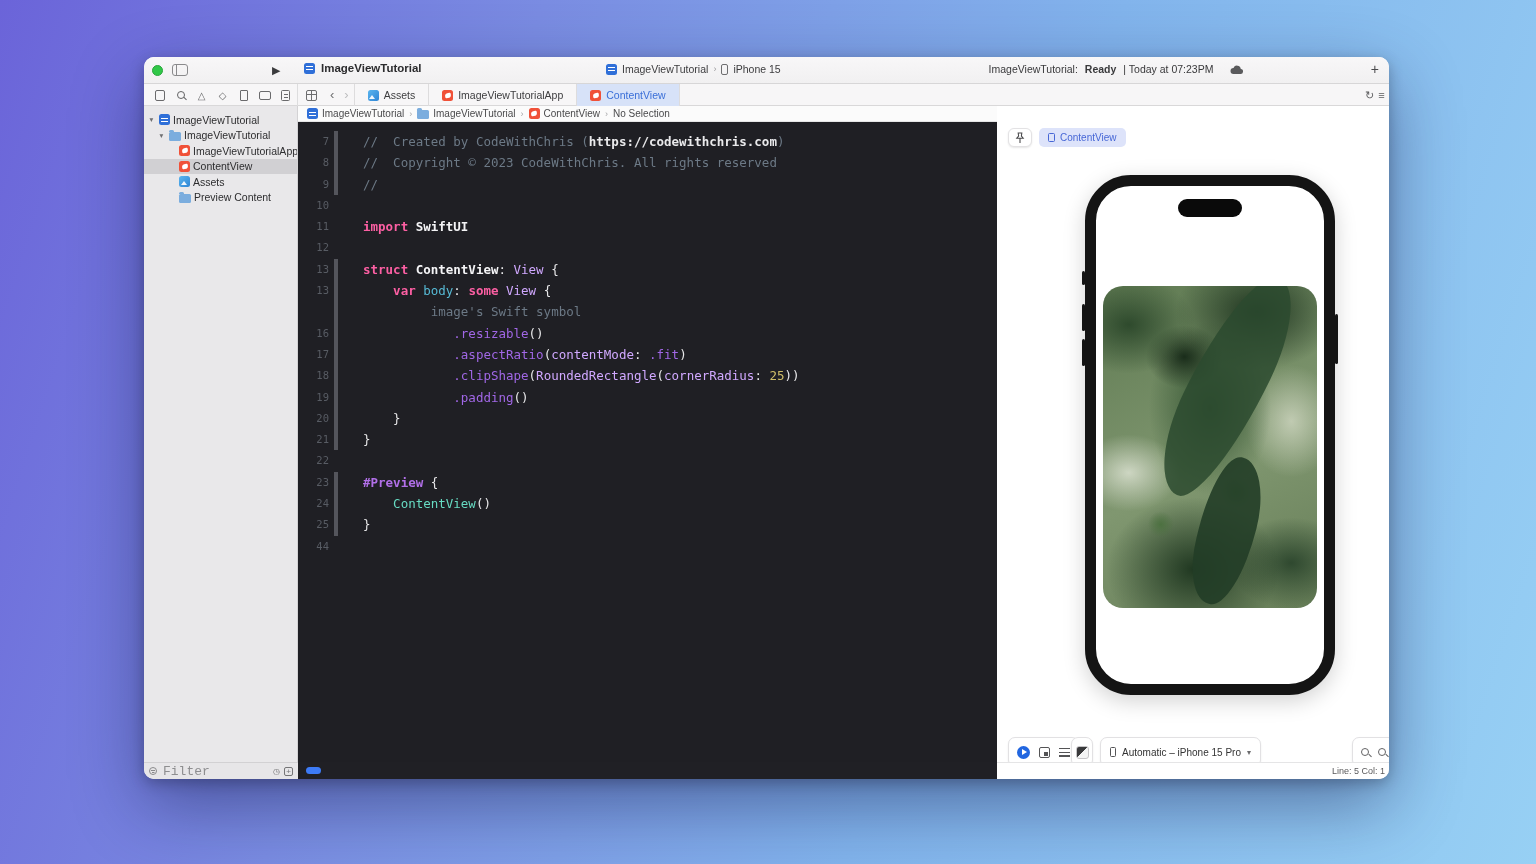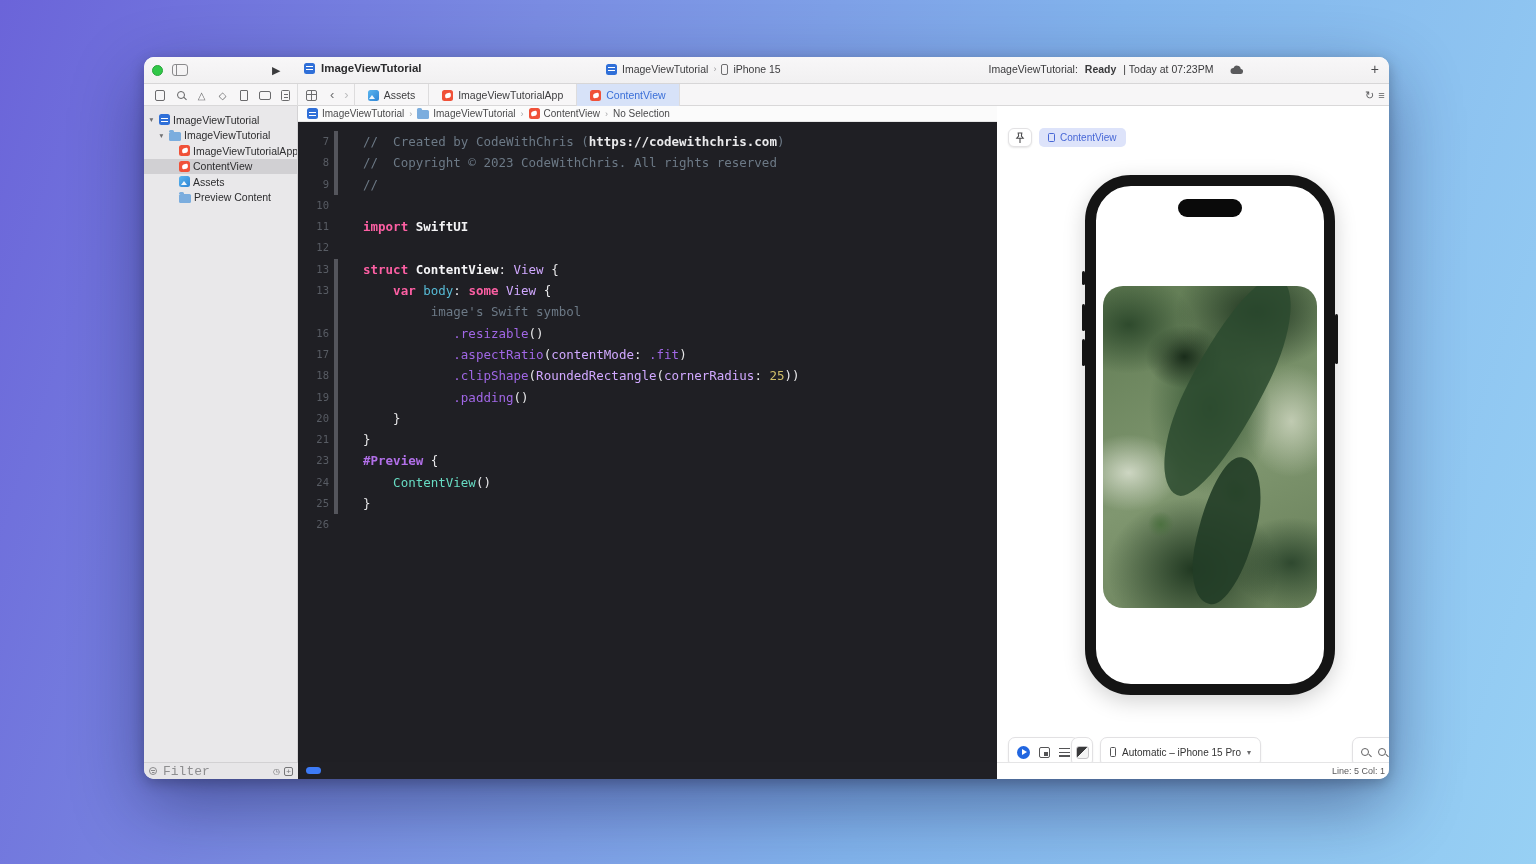--- a/index.html
+++ b/index.html
@@ -303,24 +303,25 @@
         <div class="code-line"><span class="ln">12</span><span class="chbar"></span><span class="code-text"></span></div>
         <div class="code-line"><span class="ln">13</span><span class="chbar on"></span><span class="code-text"><span class="tk-k">struct</span><span class="tk-p"> </span><span class="tk-b">ContentView</span><span class="tk-p">: </span><span class="tk-t">View</span><span class="tk-p"> {</span></span></div>
         <div class="code-line"><span class="ln">13</span><span class="chbar on"></span><span class="code-text"><span class="tk-p">    </span><span class="tk-k">var</span><span class="tk-p"> </span><span class="tk-pr">body</span><span class="tk-p">: </span><span class="tk-k">some</span><span class="tk-p"> </span><span class="tk-t">View</span><span class="tk-p"> {</span></span></div>
         <div class="code-line"><span class="ln"></span><span class="chbar on"></span><span class="code-text"><span class="tk-c">         image's Swift symbol</span></span></div>
         <div class="code-line"><span class="ln">16</span><span class="chbar on"></span><span class="code-text"><span class="tk-p">            </span><span class="tk-f">.resizable</span><span class="tk-p">()</span></span></div>
         <div class="code-line"><span class="ln">17</span><span class="chbar on"></span><span class="code-text"><span class="tk-p">            </span><span class="tk-f">.aspectRatio</span><span class="tk-p">(</span><span class="tk-t">contentMode</span><span class="tk-p">: </span><span class="tk-f">.fit</span><span class="tk-p">)</span></span></div>
         <div class="code-line"><span class="ln">18</span><span class="chbar on"></span><span class="code-text"><span class="tk-p">            </span><span class="tk-f">.clipShape</span><span class="tk-p">(</span><span class="tk-t">RoundedRectangle</span><span class="tk-p">(</span><span class="tk-t">cornerRadius</span><span class="tk-p">: </span><span class="tk-n2">25</span><span class="tk-p">))</span></span></div>
         <div class="code-line"><span class="ln">19</span><span class="chbar on"></span><span class="code-text"><span class="tk-p">            </span><span class="tk-f">.padding</span><span class="tk-p">()</span></span></div>
         <div class="code-line"><span class="ln">20</span><span class="chbar on"></span><span class="code-text"><span class="tk-p">    }</span></span></div>
         <div class="code-line"><span class="ln">21</span><span class="chbar on"></span><span class="code-text"><span class="tk-p">}</span></span></div>
+        <div class="code-line"><span class="ln">22</span><span class="chbar"></span><span class="code-text"></span></div>
         <div class="code-line"><span class="ln">23</span><span class="chbar on"></span><span class="code-text"><span class="tk-mc">#Preview</span><span class="tk-p"> {</span></span></div>
         <div class="code-line"><span class="ln">24</span><span class="chbar on"></span><span class="code-text"><span class="tk-p">    </span><span class="tk-m">ContentView</span><span class="tk-p">()</span></span></div>
         <div class="code-line"><span class="ln">25</span><span class="chbar on"></span><span class="code-text"><span class="tk-p">}</span></span></div>
-        <div class="code-line"><span class="ln">26</span><span class="chbar"></span><span class="code-text"></span></div>
+        <div class="code-line"><span class="ln">44</span><span class="chbar"></span><span class="code-text"></span></div>
       </div>
   </div>
 
   <div class="preview">
     <span class="pin-btn">
       <svg width="10" height="12" viewBox="0 0 10 12">
           <path d="M3.2 1h3.6l-.4 3 1.8 2.2H1.8L3.6 4zM5 6.5V11" stroke="#4a4a4c" stroke-width="1.1" fill="none"></path>
         </svg>
     </span>
     <span class="chip">

